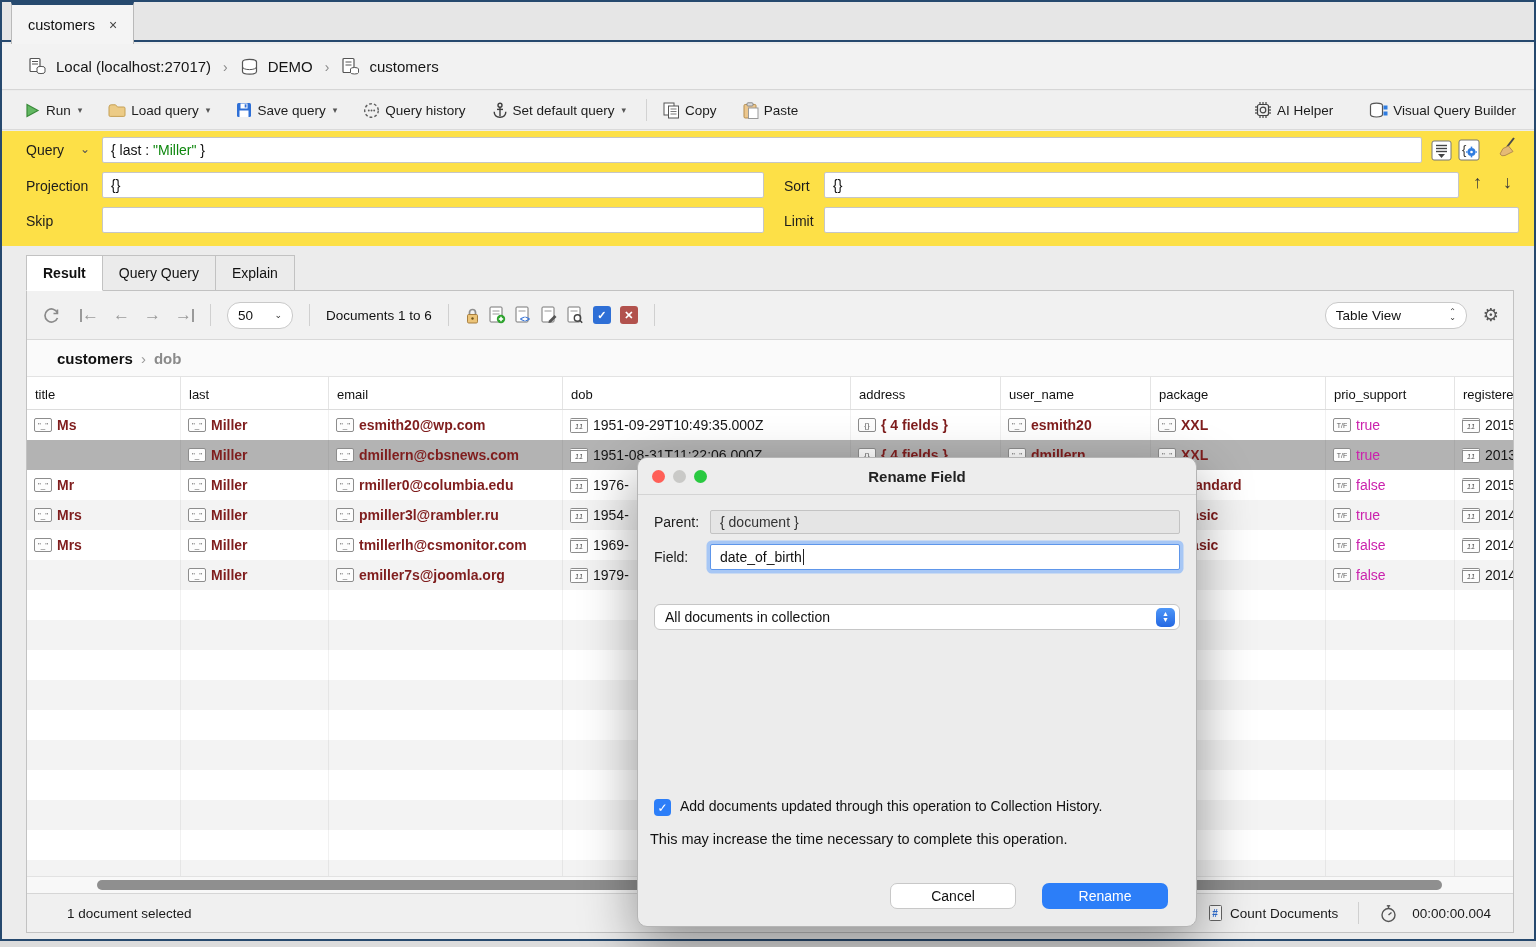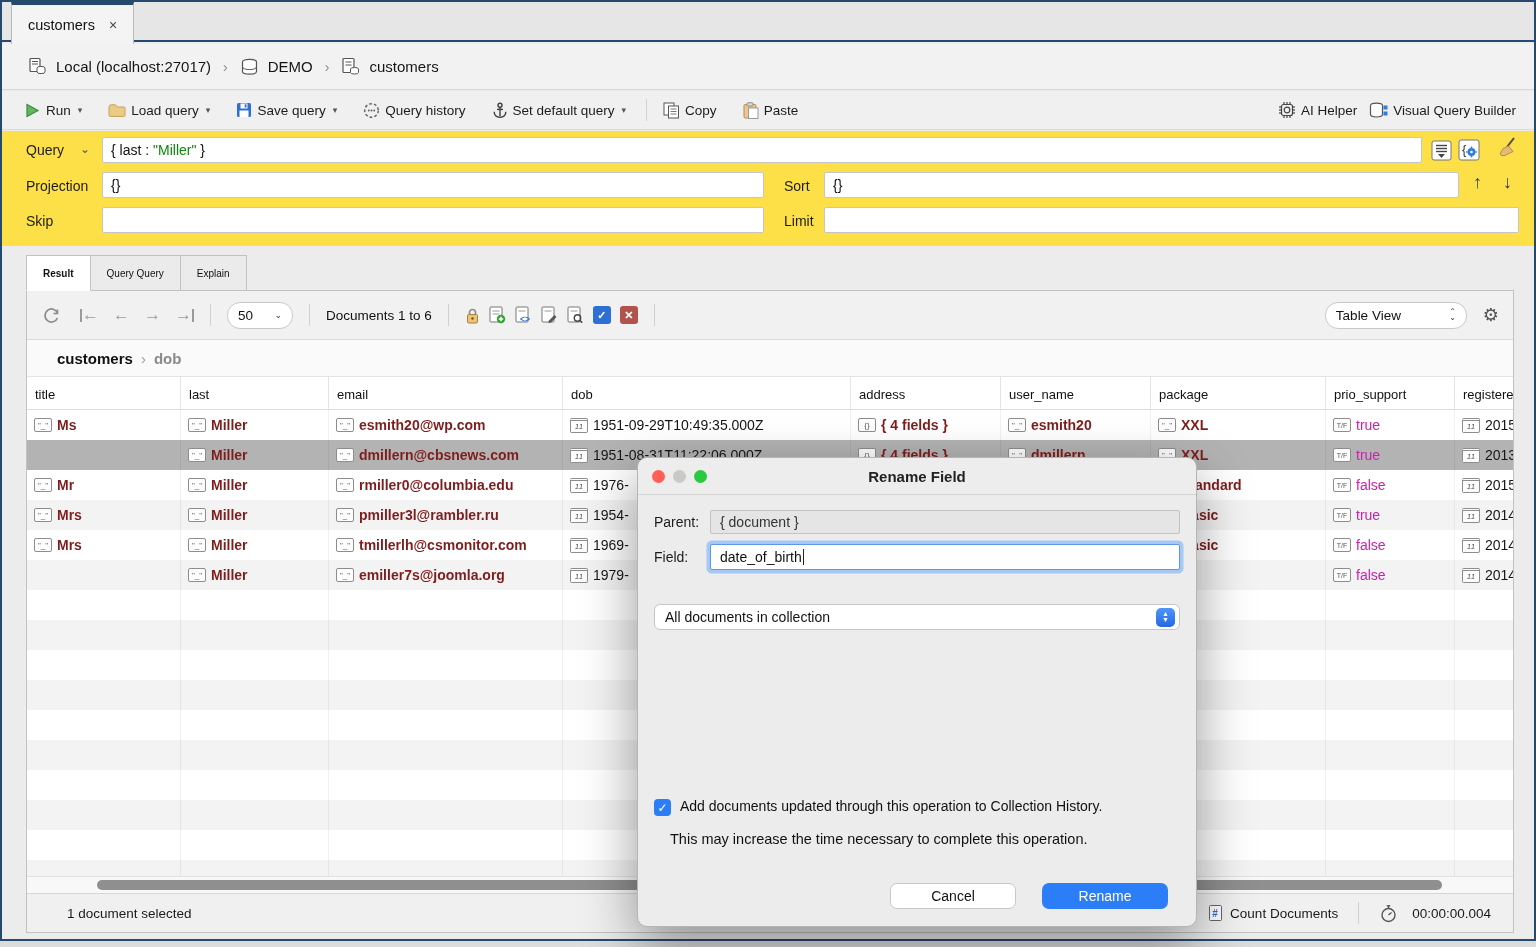--- a/index.html
+++ b/index.html
@@ -13,33 +13,33 @@
 
   
   .crumbbar { position:absolute; left:0; top:42px; right:0; height:46px; background:#f2f2f2; border-bottom:1px solid #d6d6d6; display:flex; align-items:center; padding-left:26px; gap:9px; font-size:15px; color:#151515; }
   .crumbbar .sep { color:#8a8a8a; font-size:14px; padding:0 3px; }
 
   
   .toolbar { position:absolute; left:0; top:89px; right:0; height:39px; background:#f0f0f0; border-bottom:1px solid #dadada; display:flex; align-items:center; padding:0 18px 0 22px; font-size:13.5px; color:#1c1c1c; }
   .titem { display:flex; align-items:center; gap:5px; margin-right:26px; cursor:default; }
   .titem .caret { font-size:9px; color:#555; margin-left:2px; }
   .vsep { width:1px; height:22px; background:#d2d2d2; margin:0 16px 0 -6px; }
-  .tb-right { margin-left:auto; display:flex; align-items:center; gap:12px; }
+  .tb-right { margin-left:auto; display:flex; align-items:center; gap:36px; }
 
   
   .qpanel { position:absolute; left:0; top:129px; right:0; height:115px; background:#fde047; }
   .qlabel { position:absolute; font-size:14px; color:#1c1c1c; }
   .qinput { position:absolute; height:26px; background:#fff; border:1px solid #c6c6c6; border-radius:2px; font-size:14px; color:#111; display:flex; align-items:center; padding:0 8px; white-space:pre; }
   .green { color:#0d870d; }
   .qicon { position:absolute; width:22px; height:22px; display:flex; align-items:center; justify-content:center; }
   .arrow-btn { position:absolute; font-size:18px; color:#3a3a3a; }
 
   
   .rtabs { position:absolute; left:24px; top:253px; display:flex; z-index:2; }
-  .rtab { height:36px; padding:0 16px; display:flex; align-items:center; font-size:10px; color:#111; background:#ebebeb; border:1px solid #c2c2c2; border-left:none; }
+  .rtab { height:36px; padding:0 16px; display:flex; align-items:center; font-size:14px; color:#111; background:#ebebeb; border:1px solid #c2c2c2; border-left:none; }
   .rtab:first-child { border-left:1px solid #c2c2c2; }
   .rtab.active { background:#fff; border-bottom:1px solid #fff; font-weight:bold; }
 
   
   .panel { position:absolute; left:24px; top:288px; width:1488px; height:643px; background:#fff; border:1px solid #c2c2c2; }
   .pagebar { position:absolute; left:0; top:0; right:0; height:49px; background:#f1f1f1; border-bottom:1px solid #d8d8d8; display:flex; align-items:center; padding:0 14px; gap:10px; }
   .navarrows { display:flex; align-items:center; gap:14px; color:#9a9a9a; font-size:17px; margin-left:8px; }
   .navarrows .bar { width:2px; height:13px; background:#9a9a9a; display:inline-block; }
   .nav-grp { display:flex; align-items:center; }
   .psep { width:1px; height:22px; background:#d0d0d0; margin:0 6px; }
@@ -83,21 +83,21 @@
   .dlg-row { position:absolute; left:16px; right:16px; display:flex; align-items:center; }
   .dlg-label { width:56px; font-size:14px; color:#1c1c1c; flex:none; }
   .ro-input { flex:1; height:24px; background:#e5e5e5; border:1px solid #c3c3c3; border-radius:2px; font-size:14px; color:#333; display:flex; align-items:center; padding:0 9px; }
   .focus-input { flex:1; height:26px; background:#fff; border:1px solid #5e96ea; border-radius:2px; box-shadow:0 0 0 3.5px #a7c7f5; font-size:14px; color:#111; display:flex; align-items:center; padding:0 9px; }
   .tcursor { width:1.5px; height:16px; background:#222; margin-left:1px; }
   .link { color:#1a6be5; text-decoration:underline; }
   .dlg-select { position:absolute; left:16px; right:16px; top:146px; height:26px; background:#fff; border:1px solid #c6c6c6; border-radius:6px; display:flex; align-items:center; padding:0 4px 0 10px; font-size:14px; color:#111; }
   .stepper { margin-left:auto; width:19px; height:19px; border-radius:5px; background:linear-gradient(#4e97f8,#2467e2); color:#fff; display:flex; flex-direction:column; align-items:center; justify-content:center; line-height:6.5px; font-size:7px; }
   .chkrow { position:absolute; left:16px; right:16px; top:340px; display:flex; align-items:flex-start; gap:9px; font-size:14px; color:#111; }
   .checkbox { flex:none; width:17px; height:17px; border-radius:4px; background:#2c7ef8; color:#fff; font-size:12px; display:flex; align-items:center; justify-content:center; margin-top:1px; }
-  .note { position:absolute; left:32px; right:16px; top:373px; font-size:14.5px; color:#111; }
+  .note { position:absolute; left:12px; right:16px; top:373px; font-size:14.5px; color:#111; }
   .btnrow { position:absolute; right:28px; top:425px; display:flex; gap:26px; }
   .btn { min-width:126px; height:26px; border-radius:7px; font-size:14px; display:flex; align-items:center; justify-content:center; }
   .btn.cancel { background:#fff; border:1px solid #c8c8c8; color:#111; }
   .btn.primary { background:#2c7ef8; color:#fff; }
 
   svg { display:block; }
   .gear-glyph { font-size:18px; color:#555; }
 </style>
 </head>
 <body>

